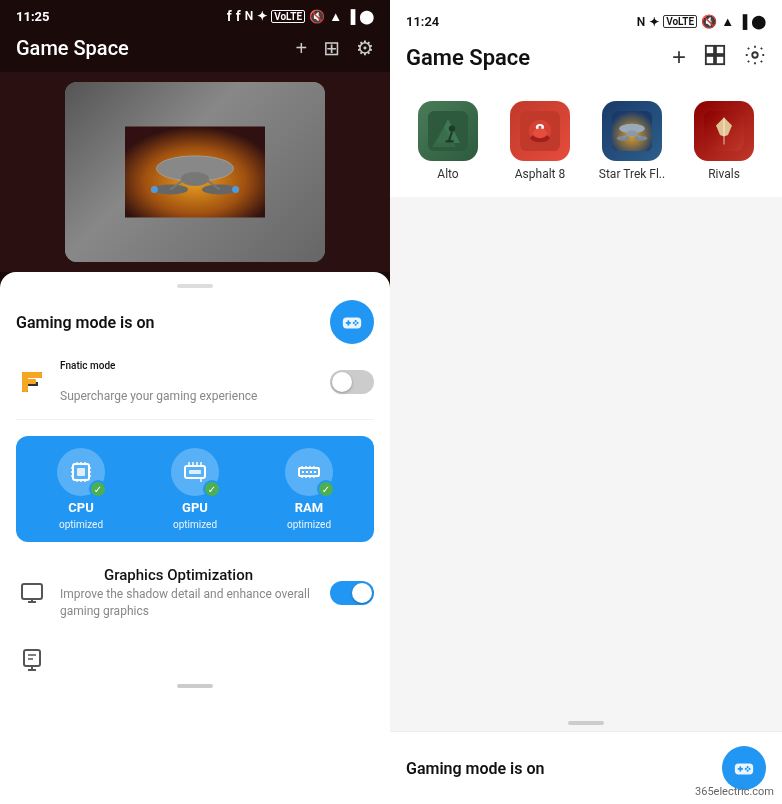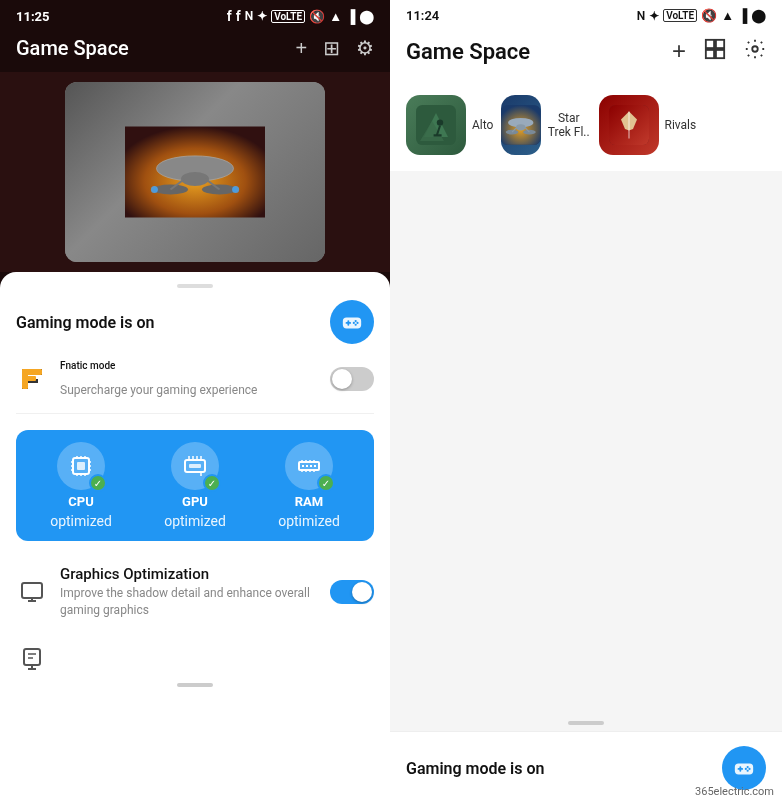--- a/index.html
+++ b/index.html
@@ -133,21 +133,21 @@
       margin-bottom: 16px;
       padding-bottom: 16px;
       border-bottom: 1px solid #f0f0f0;
     }
     .fnatic-logo {
       width: 32px; height: 32px;
       display: flex; align-items: center; justify-content: center;
     }
     .fnatic-text { flex: 1; }
     .fnatic-title { font-size: 10px; font-weight: 500; color: #111; }
-    .fnatic-sub { font-size: 12px; color: #888; margin-top: 12px; }
+    .fnatic-sub { font-size: 12px; color: #888; margin-top: 18px; }
     .toggle {
       width: 44px; height: 24px;
       background: #ccc;
       border-radius: 12px;
       position: relative;
       cursor: pointer;
     }
     .toggle.on { background: #2196F3; }
     .toggle::after {
       content: '';
@@ -191,36 +191,36 @@
       bottom: -2px; right: -2px;
       width: 18px; height: 18px;
       background: #4CAF50;
       border-radius: 50%;
       border: 2px solid #2196F3;
       display: flex; align-items: center; justify-content: center;
       font-size: 10px;
       color: #fff;
     }
     .optimize-label { font-size: 13px; font-weight: 700; }
-    .optimize-sublabel { font-size: 14px; opacity: 0.9; }
+    .optimize-sublabel { font-size: 10px; opacity: 0.9; }
 
     .setting-row {
       display: flex;
       align-items: center;
       gap: 12px;
       margin-bottom: 16px;
       padding-top: 8px;
     }
     .setting-icon {
       width: 32px; height: 32px;
       display: flex; align-items: center; justify-content: center;
       font-size: 20px; color: #555;
     }
     .setting-text { flex: 1; }
-    .setting-title { font-size: 15px; font-weight: 500; color: #111; }
+    .setting-title { font-size: 15px; font-weight: 500; color: #111; margin-left: 44px; }
     .setting-sub { font-size: 12px; color: #888; margin-top: 2px; line-height: 1.4; }
 
     .notif-row {
       display: flex;
       align-items: center;
       gap: 12px;
       padding-top: 8px;
     }
 
     .scroll-indicator {
@@ -237,21 +237,21 @@
       background: #f5f5f5;
       display: flex;
       flex-direction: column;
       position: relative;
     }
 
     .status-bar-right {
       display: flex;
       justify-content: space-between;
       align-items: center;
-      padding: 8px 16px 4px;
+      padding: 14px 16px 4px;
       color: #111;
       font-size: 13px;
       font-weight: 600;
       background: #fff;
     }
     .status-icons-right { display: flex; gap: 4px; align-items: center; }
 
     .right-header {
       display: flex;
       align-items: center;
@@ -271,21 +271,21 @@
 
     .games-grid {
       display: grid;
       grid-template-columns: repeat(4, 1fr);
       gap: 8px;
       padding: 16px;
       background: #fff;
     }
     .game-app {
       display: flex;
-      flex-direction: row;
+      flex-direction: column;
       align-items: center;
       gap: 6px;
       cursor: pointer;
       justify-content: center;
     }
     .game-icon {
       width: 60px; height: 60px;
       border-radius: 14px;
       overflow: hidden;
       display: flex; align-items: center; justify-content: center;
@@ -581,20 +581,33 @@
           <polygon points="5,45 20,20 35,45" fill="#3a6a4a" opacity="0.8"></polygon>
 
           <circle cx="30" cy="22" r="4" fill="#1a3a2a"></circle>
           <line x1="30" y1="26" x2="26" y2="38" stroke="#1a3a2a" stroke-width="2.5"></line>
           <line x1="22" y1="38" x2="32" y2="38" stroke="#1a3a2a" stroke-width="3"></line>
         </svg>
       </div>
       <span class="game-name">Alto</span>
     </div>
 
+    <div class="game-app">
+      <div class="game-icon icon-asphalt">
+        <svg width="40" height="40" viewBox="0 0 50 50">
+          <rect width="50" height="50" fill="#c0392b" rx="8"></rect>
+          <circle cx="25" cy="25" r="14" fill="#e74c3c" opacity="0.5"></circle>
+          <text x="25" y="32" text-anchor="middle" font-size="22" font-weight="bold" fill="white" font-family="Arial">8</text>
+
+          <ellipse cx="25" cy="34" rx="12" ry="5" fill="#a02020"></ellipse>
+          <ellipse cx="25" cy="28" rx="9" ry="6" fill="#e74c3c"></ellipse>
+        </svg>
+      </div>
+      <span class="game-name">Asphalt 8</span>
+    </div>
 
 
     <div class="game-app">
       <div class="game-icon icon-startrek">
         <svg width="40" height="40" viewBox="0 0 50 50">
           <rect width="50" height="50" fill="#1a3a6a" rx="8"></rect>
           <defs>
             <radialGradient id="stGrad" cx="50%" cy="60%" r="60%">
               <stop offset="0%" stop-color="#e8a020"></stop>
               <stop offset="100%" stop-color="#1a3a6a"></stop>

